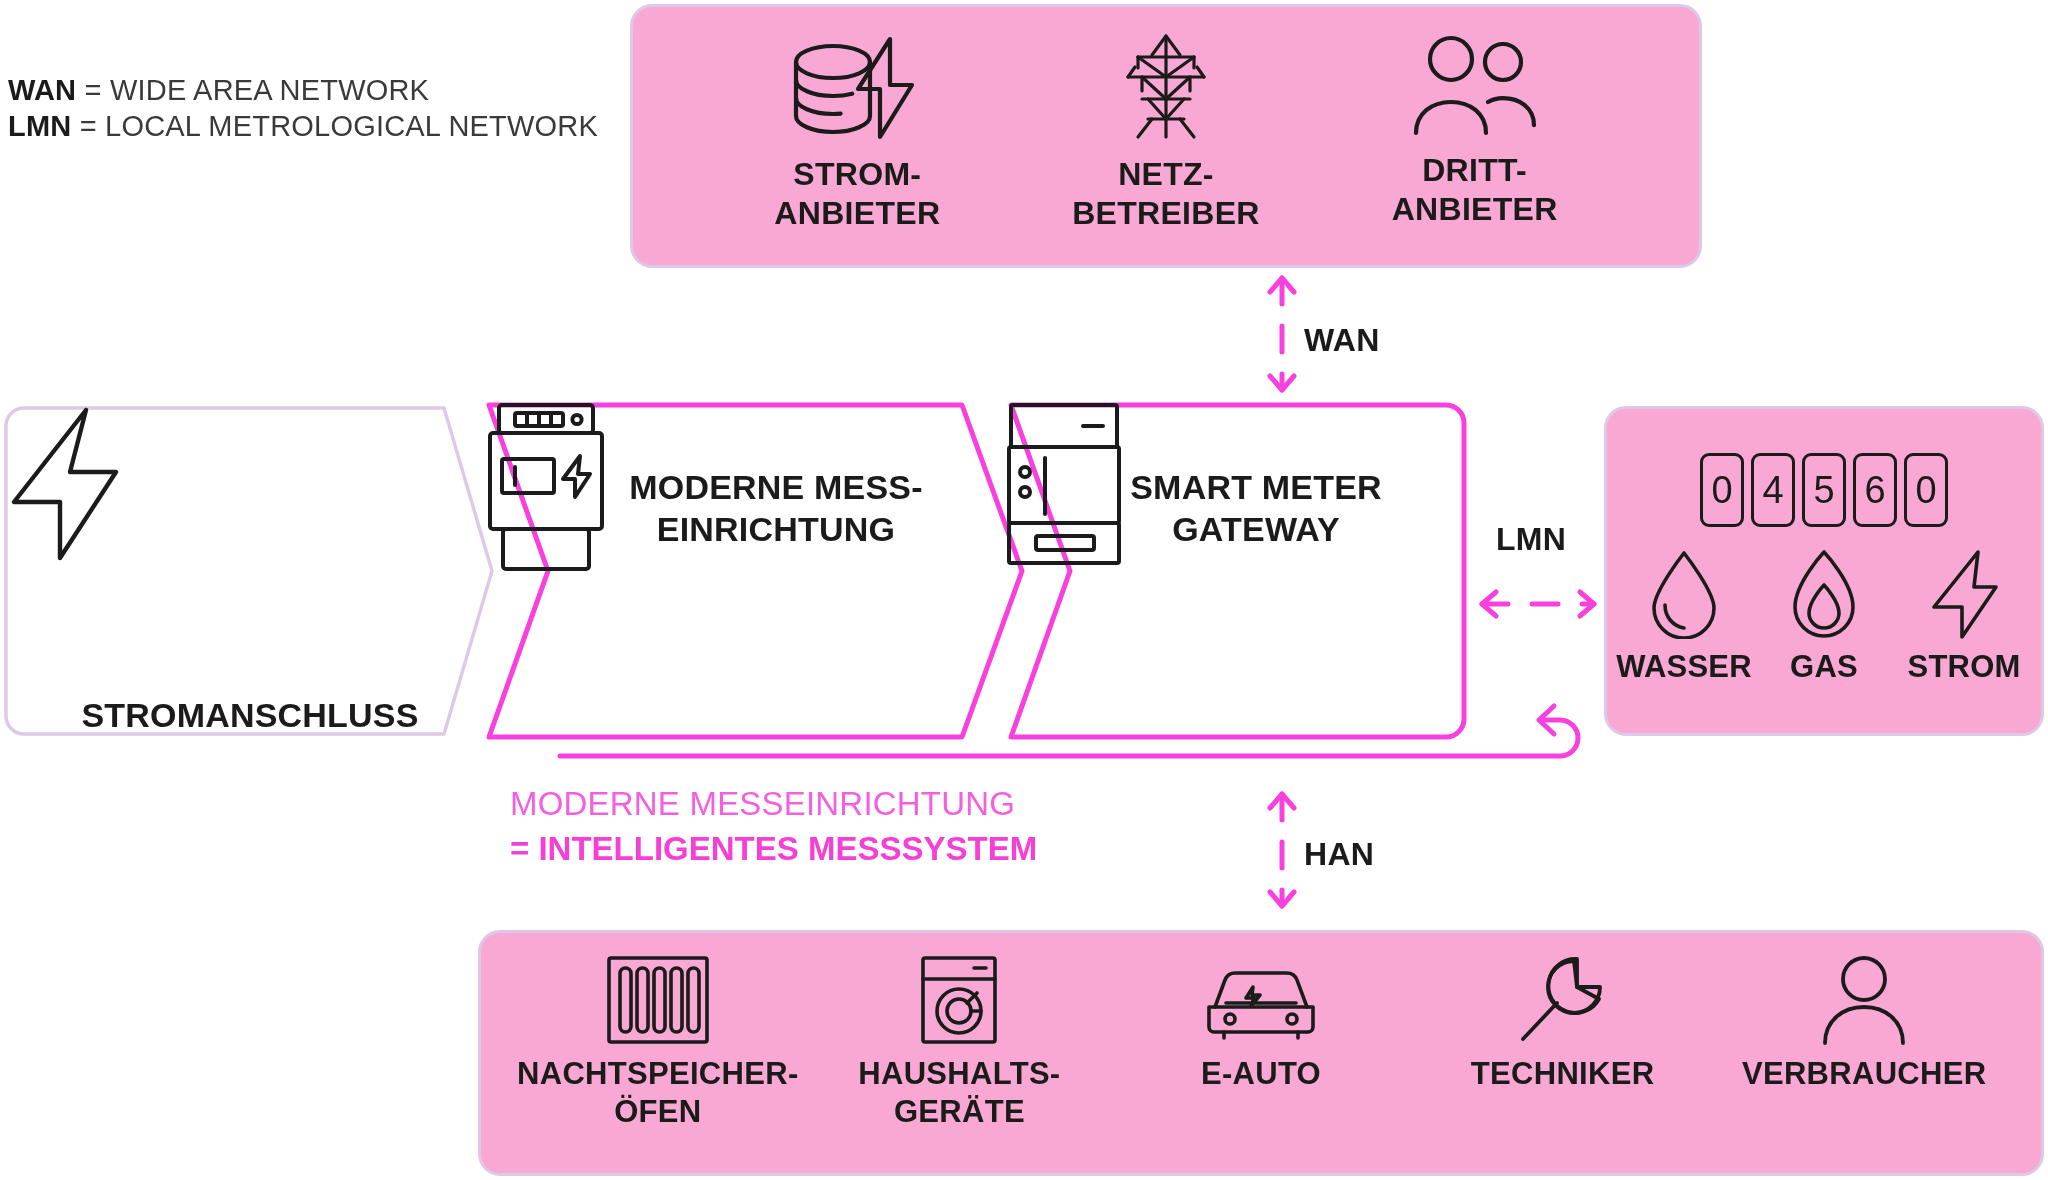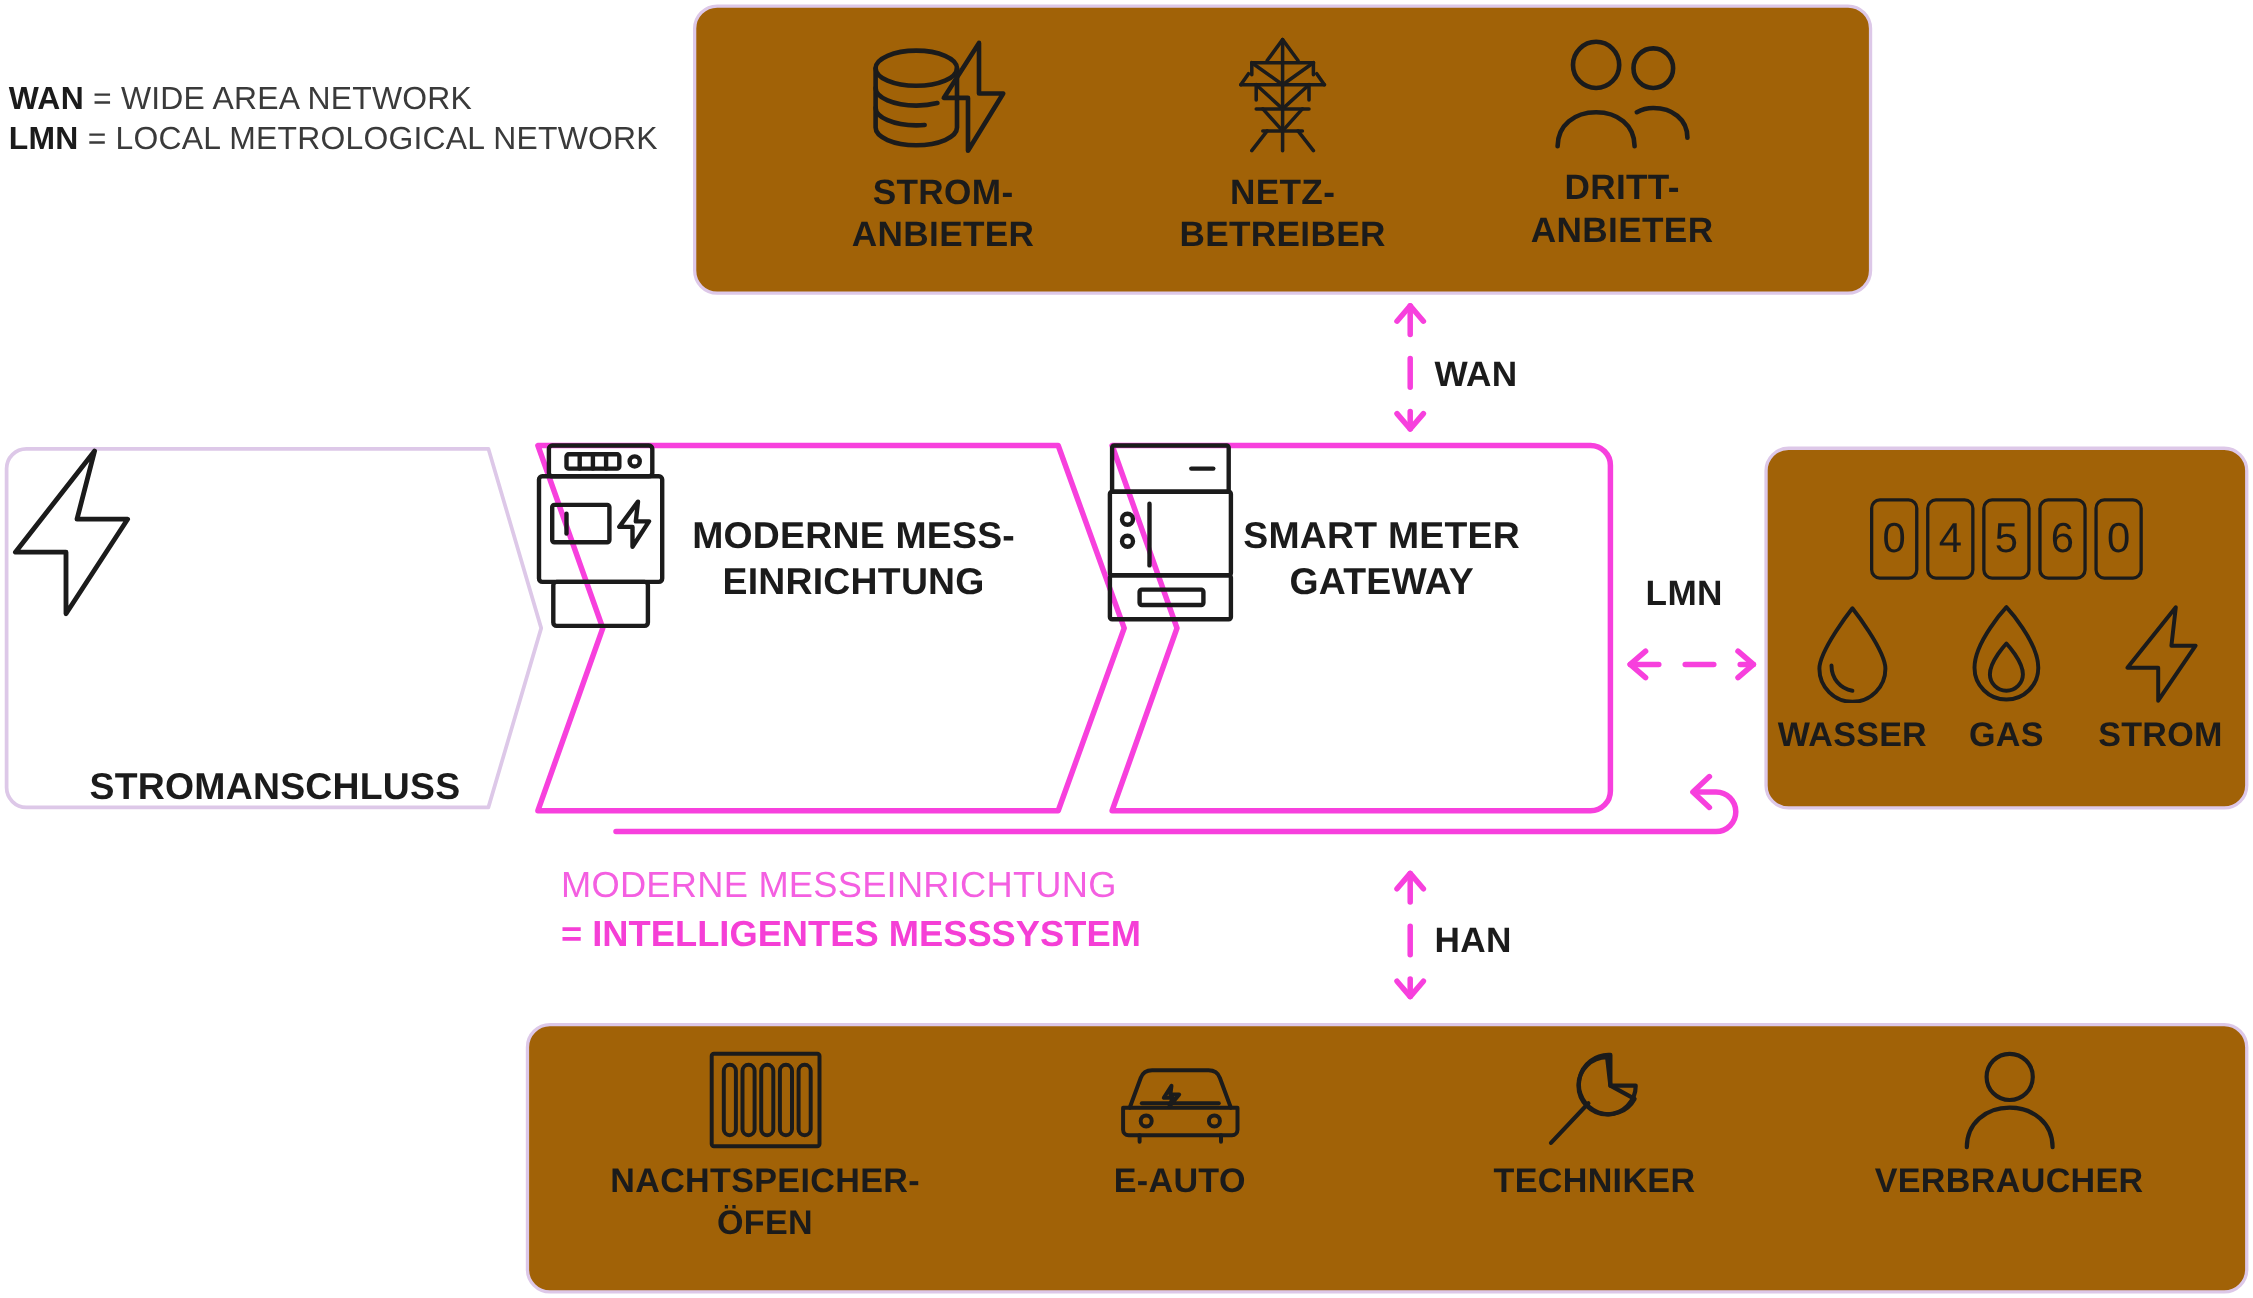--- a/index.html
+++ b/index.html
@@ -19,21 +19,21 @@
   }
   .legend-abbr { font-weight: 700; }
   .legend-eq { font-weight: 400; color: #3a3a3a; }
   .legend-def { font-weight: 400; color: #3a3a3a; }
 
   
   .panel {
     position: absolute;
     border: 3px solid #ddc8e8;
     border-radius: 22px;
-    background: #a16207;
+    background: #f9a8d4;
   }
 
   
   #panel-top { left: 630px; top: 4px; width: 1072px; height: 264px; }
   .items-row {
     width: 100%; height: 100%;
     display: flex; align-items: flex-start; justify-content: space-around;
   }
   .item { display: flex; flex-direction: column; align-items: center; }
   .item-icon { display: flex; align-items: flex-end; justify-content: center; }
@@ -383,20 +383,39 @@
               <rect x="82" y="13" width="11" height="64" rx="5.5"></rect>
             </g>
           </svg>
         </div>
         <div class="item-label">
           <span>NACHTSPEICHER-</span><br>
           <span>ÖFEN</span>
         </div>
       </div>
 
+      <div class="item">
+        <div class="item-icon">
+          <svg width="78" height="90" viewBox="0 0 78 90">
+            <g fill="none" stroke="#1b1b1b" stroke-width="3.6" stroke-linejoin="round" stroke-linecap="round">
+              <rect x="3" y="3" width="72" height="84" rx="2"></rect>
+              <path d="M3 24 H75"></path>
+              <path d="M54 13 H66"></path>
+              <circle cx="39" cy="56" r="22"></circle>
+              <path d="M39 56 m-12 0 a12 12 0 1 0 24 0 a12 12 0 1 0 -24 0"></path>
+              <path d="M47 48 L57 38"></path>
+              <path d="M51 56 H61"></path>
+            </g>
+          </svg>
+        </div>
+        <div class="item-label">
+          <span>HAUSHALTS-</span><br>
+          <span>GERÄTE</span>
+        </div>
+      </div>
 
       <div class="item">
         <div class="item-icon">
           <svg width="110" height="90" viewBox="0 0 110 90">
             <g fill="none" stroke="#1b1b1b" stroke-width="3.6" stroke-linejoin="round" stroke-linecap="round">
               <path d="M9 52 L19 25 c1.6-4.4 5.6-7 10.4-7 h51.2 c4.8 0 8.8 2.6 10.4 7 l10 27"></path>
               <path d="M3 52 h104 v20 a5 5 0 0 1 -5 5 H8 a5 5 0 0 1 -5-5 Z"></path>
               <path d="M20 48 h70"></path>
               <circle cx="24" cy="64" r="5"></circle>
               <circle cx="86" cy="64" r="5"></circle>

